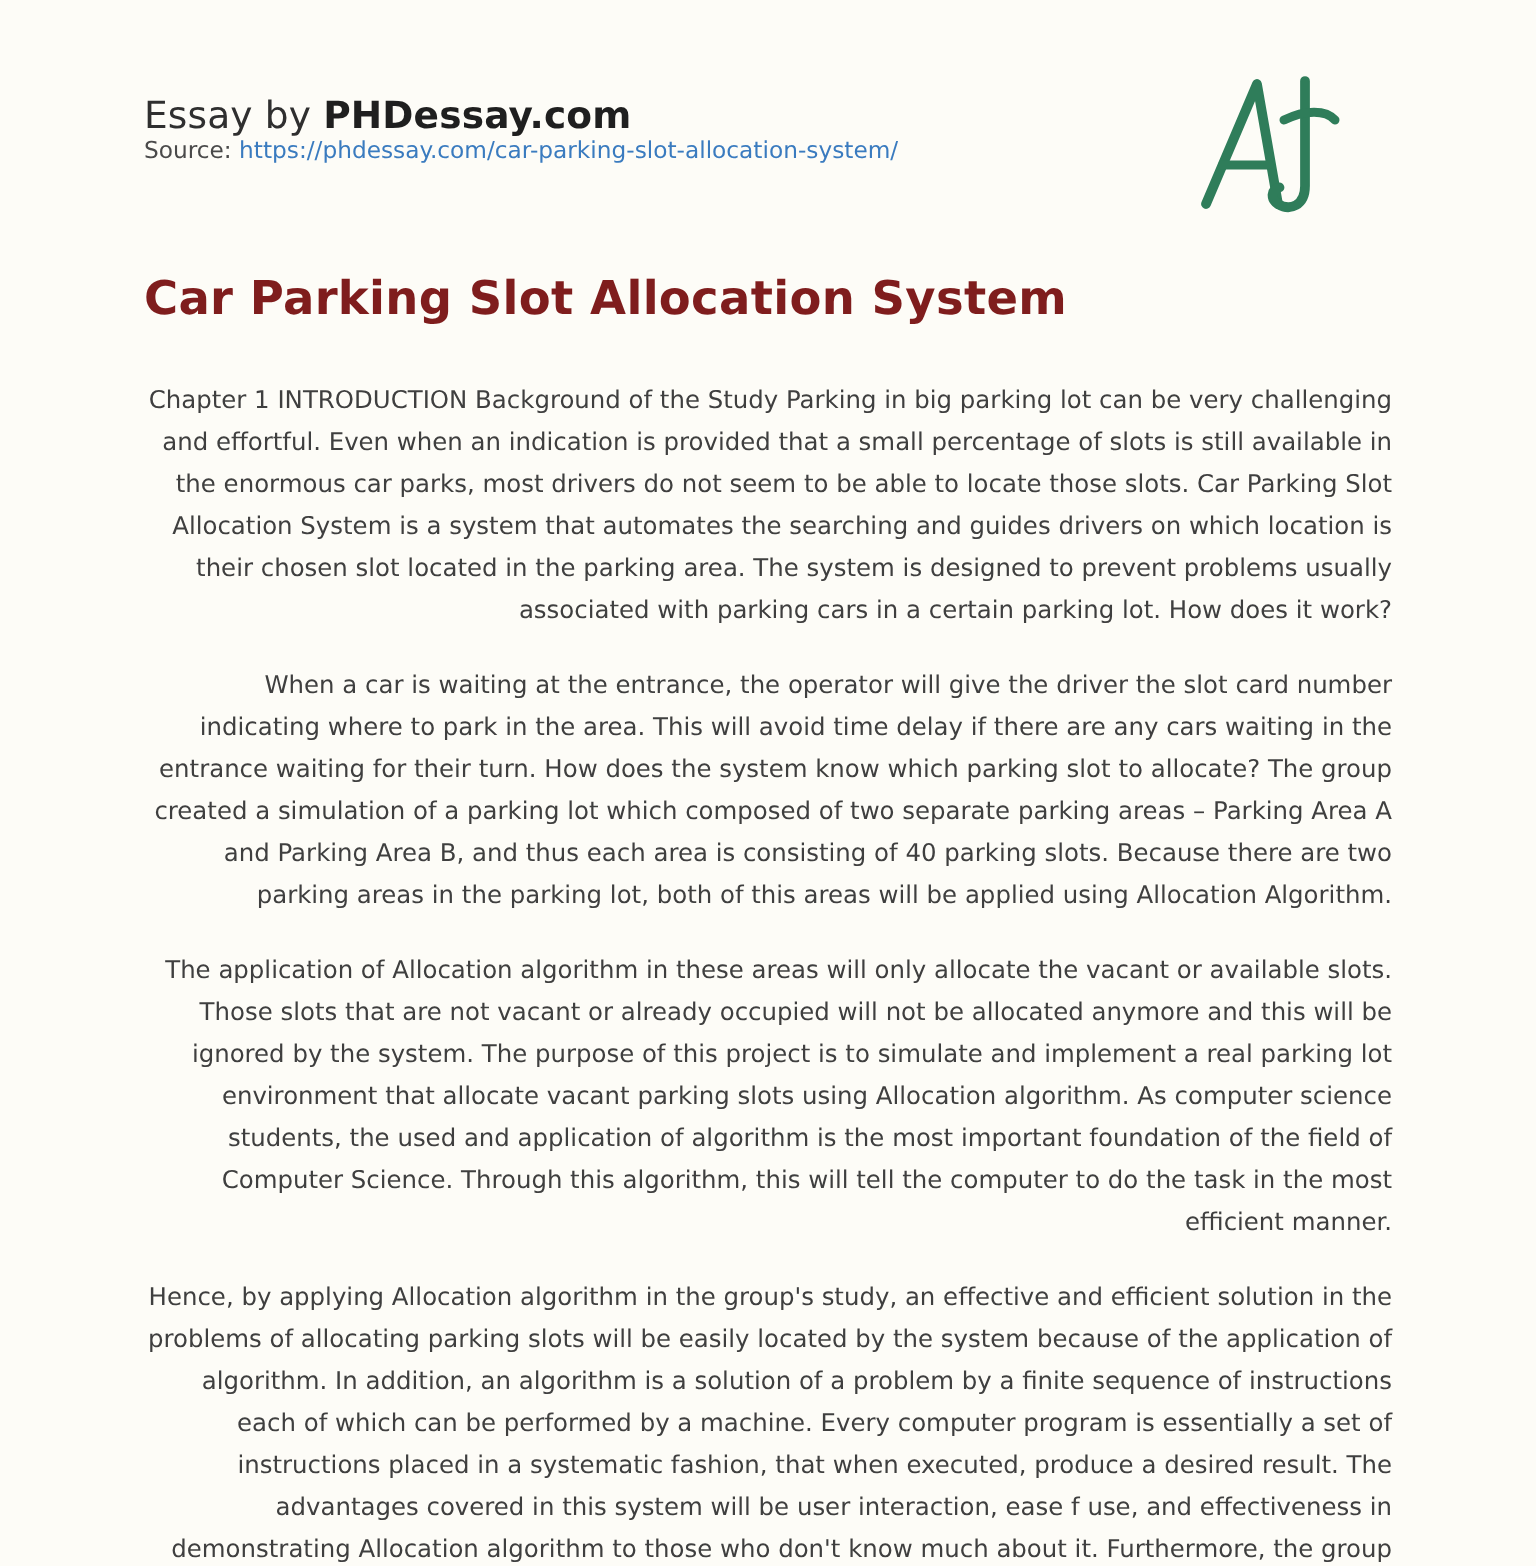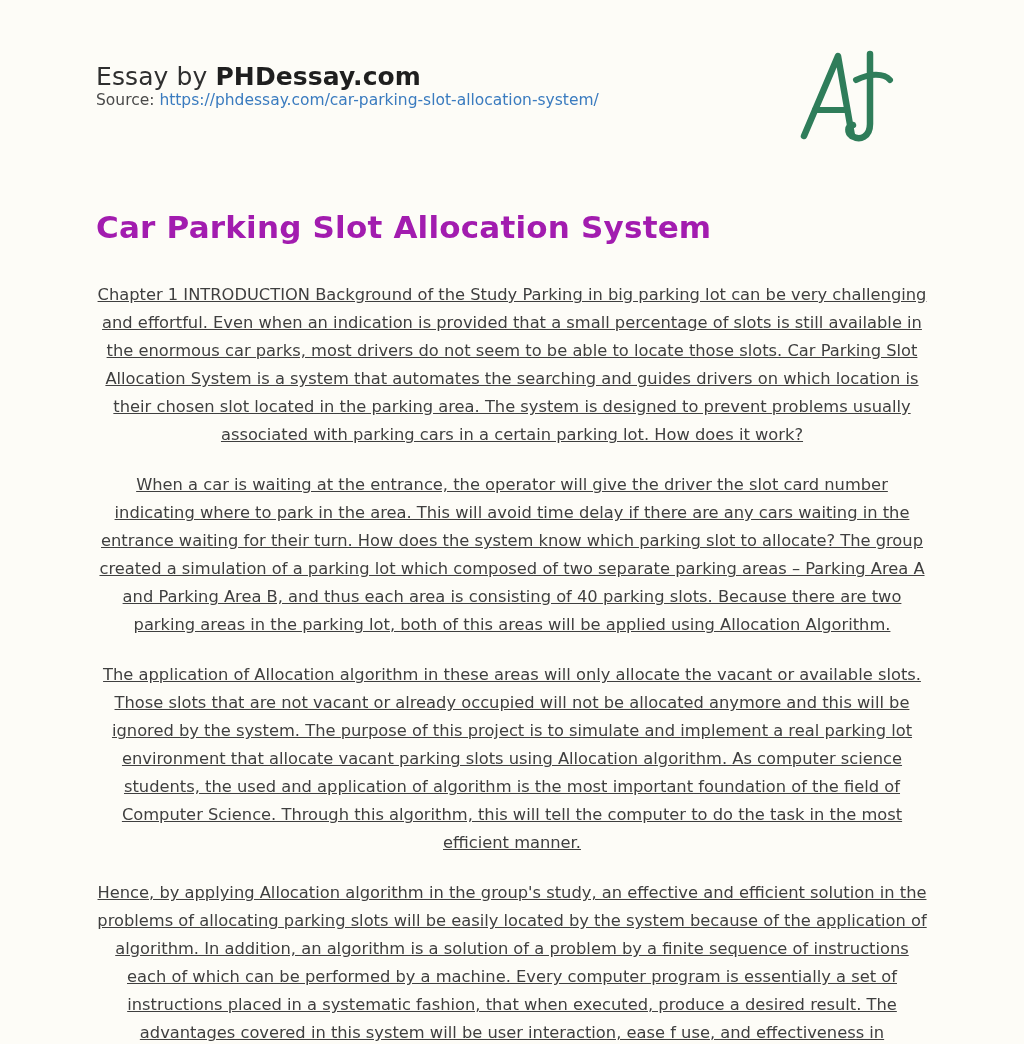--- a/index.html
+++ b/index.html
@@ -56,36 +56,35 @@
     position: absolute;
     right: 22px;
     top: 40px;
     width: 120px;
     height: 110px;
   }
   .logo svg {
     display: block;
   }
   .title {
-    margin-top: 100px;
+    margin-top: 72px;
     font-size: 31px;
     font-weight: 700;
-    color: #a21caf;
+    color: #7f1d1d;
     letter-spacing: 0.2px;
   }
   .body-copy {
     margin-top: 36px;
   }
   .body-copy p {
     margin: 0 0 22px 0;
     font-size: 16.3px;
     line-height: 1.72;
     color: #3f3f3f;
-    text-align: center;
-    text-decoration: underline;
+    text-align: right;
   }
 </style>
 </head>
 <body>
 
 <div class="page">
 
   <div class="header">
     <div class="brand-line">
       <span class="brand-essay">Essay</span><span class="brand-by"> by </span><span class="brand-site">PHDessay.com</span>

